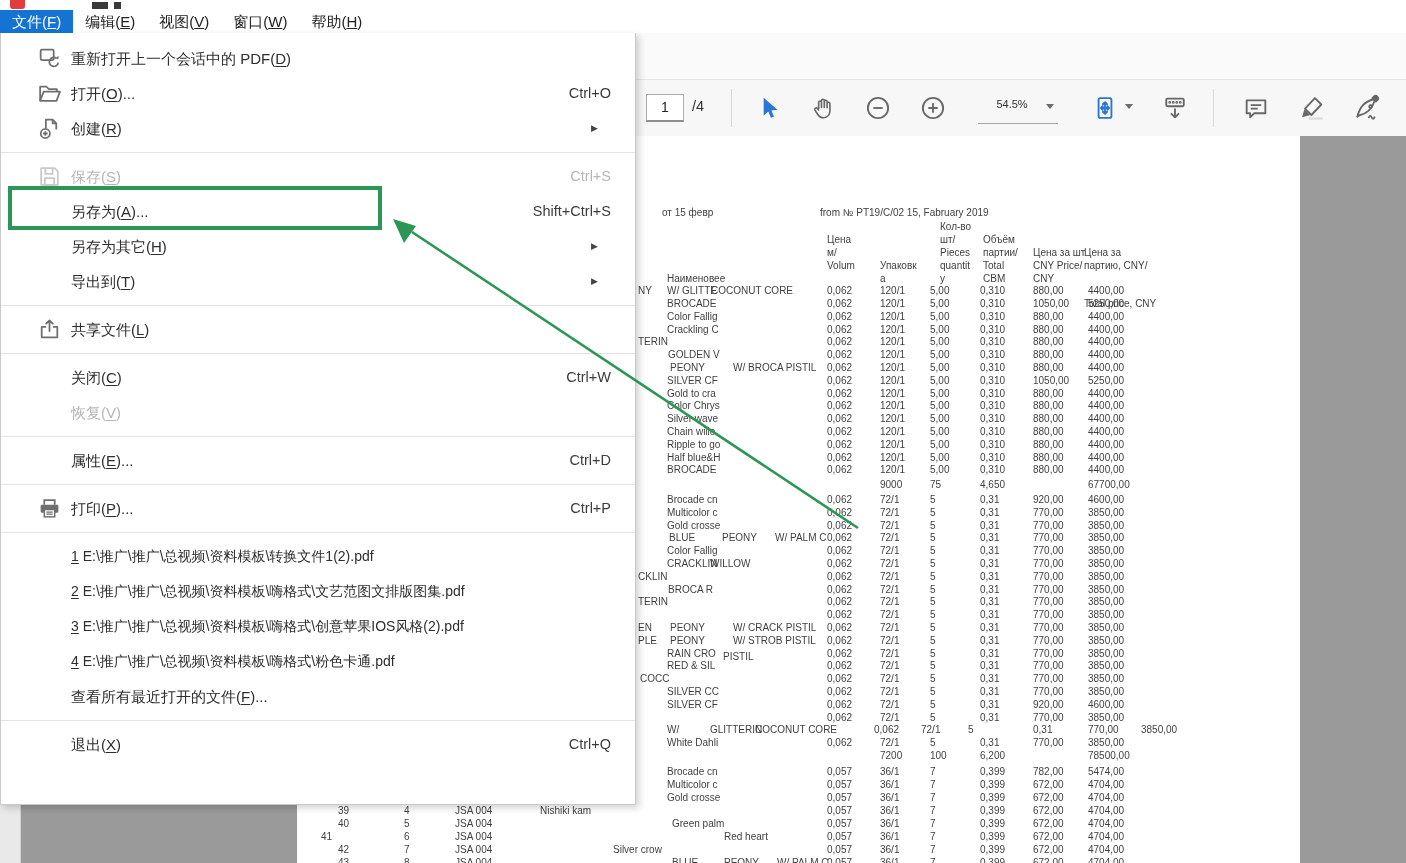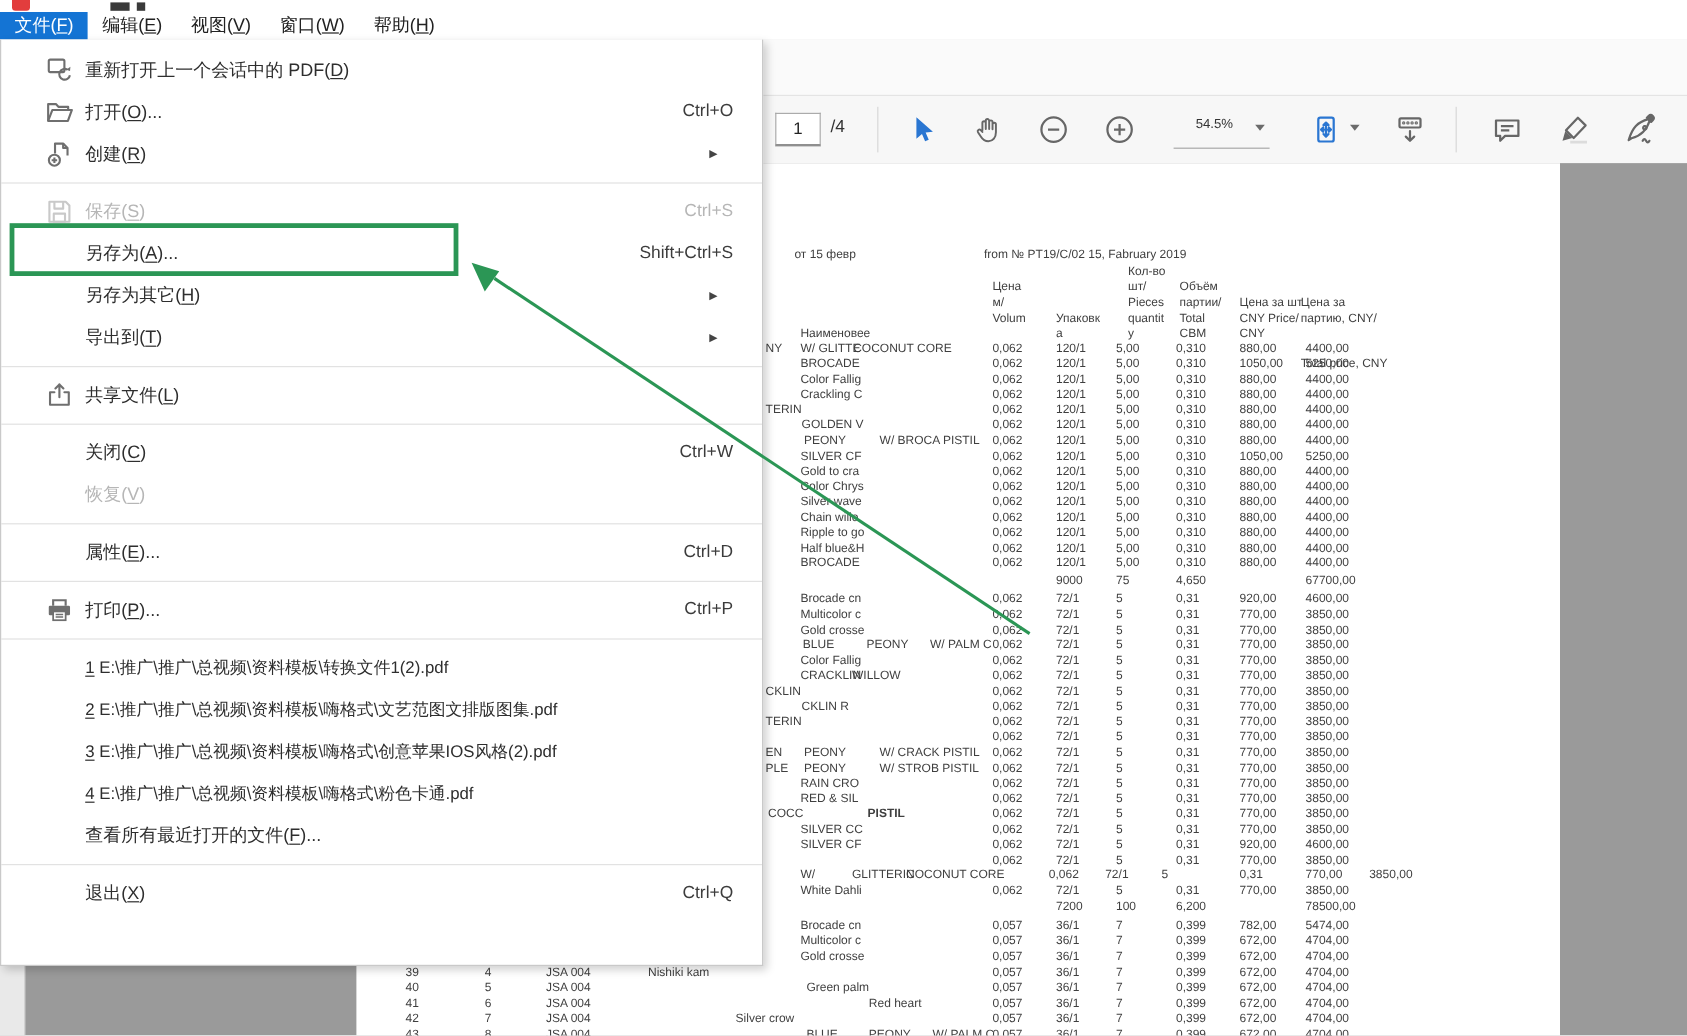--- a/index.html
+++ b/index.html
@@ -322,21 +322,21 @@
     <span class="pdf-text" style="left: 683px; top: 422px;">0,31</span>
     <span class="pdf-text" style="left: 736px; top: 422px;">770,00</span>
     <span class="pdf-text" style="left: 791px; top: 422px;">3850,00</span>
     <span class="pdf-text" style="left: 341px; top: 435px;">CKLIN</span>
     <span class="pdf-text" style="left: 530px; top: 435px;">0,062</span>
     <span class="pdf-text" style="left: 583px; top: 435px;">72/1</span>
     <span class="pdf-text" style="left: 633px; top: 435px;">5</span>
     <span class="pdf-text" style="left: 683px; top: 435px;">0,31</span>
     <span class="pdf-text" style="left: 736px; top: 435px;">770,00</span>
     <span class="pdf-text" style="left: 791px; top: 435px;">3850,00</span>
-    <span class="pdf-text" style="left: 371px; top: 448px;">CKLIN R</span>
+    <span class="pdf-text" style="left: 371px; top: 448px;">BROCA R</span>
     <span class="pdf-text" style="left: 530px; top: 448px;">0,062</span>
     <span class="pdf-text" style="left: 583px; top: 448px;">72/1</span>
     <span class="pdf-text" style="left: 633px; top: 448px;">5</span>
     <span class="pdf-text" style="left: 683px; top: 448px;">0,31</span>
     <span class="pdf-text" style="left: 736px; top: 448px;">770,00</span>
     <span class="pdf-text" style="left: 791px; top: 448px;">3850,00</span>
     <span class="pdf-text" style="left: 341px; top: 460px;">TERIN</span>
     <span class="pdf-text" style="left: 530px; top: 460px;">0,062</span>
     <span class="pdf-text" style="left: 583px; top: 460px;">72/1</span>
     <span class="pdf-text" style="left: 633px; top: 460px;">5</span>
@@ -375,21 +375,21 @@
     <span class="pdf-text" style="left: 736px; top: 512px;">770,00</span>
     <span class="pdf-text" style="left: 791px; top: 512px;">3850,00</span>
     <span class="pdf-text" style="left: 370px; top: 524px;">RED &amp; SIL</span>
     <span class="pdf-text" style="left: 530px; top: 524px;">0,062</span>
     <span class="pdf-text" style="left: 583px; top: 524px;">72/1</span>
     <span class="pdf-text" style="left: 633px; top: 524px;">5</span>
     <span class="pdf-text" style="left: 683px; top: 524px;">0,31</span>
     <span class="pdf-text" style="left: 736px; top: 524px;">770,00</span>
     <span class="pdf-text" style="left: 791px; top: 524px;">3850,00</span>
     <span class="pdf-text" style="left: 343px; top: 537px;">COCC</span>
-    <span class="pdf-text" style="left: 426px; top: 537px; font-weight: bold;">PISTIL</span>
+    <span class="pdf-text" style="left: 426px; top: 515px;">PISTIL</span>
     <span class="pdf-text" style="left: 530px; top: 537px;">0,062</span>
     <span class="pdf-text" style="left: 583px; top: 537px;">72/1</span>
     <span class="pdf-text" style="left: 633px; top: 537px;">5</span>
     <span class="pdf-text" style="left: 683px; top: 537px;">0,31</span>
     <span class="pdf-text" style="left: 736px; top: 537px;">770,00</span>
     <span class="pdf-text" style="left: 791px; top: 537px;">3850,00</span>
     <span class="pdf-text" style="left: 370px; top: 550px;">SILVER CC</span>
     <span class="pdf-text" style="left: 530px; top: 550px;">0,062</span>
     <span class="pdf-text" style="left: 583px; top: 550px;">72/1</span>
     <span class="pdf-text" style="left: 633px; top: 550px;">5</span>
@@ -463,21 +463,21 @@
     <span class="pdf-text" style="left: 41px; top: 682px;">40</span>
     <span class="pdf-text" style="left: 107px; top: 682px;">5</span>
     <span class="pdf-text" style="left: 158px; top: 682px;">JSA 004</span>
     <span class="pdf-text" style="left: 375px; top: 682px;">Green palm</span>
     <span class="pdf-text" style="left: 530px; top: 682px;">0,057</span>
     <span class="pdf-text" style="left: 583px; top: 682px;">36/1</span>
     <span class="pdf-text" style="left: 633px; top: 682px;">7</span>
     <span class="pdf-text" style="left: 683px; top: 682px;">0,399</span>
     <span class="pdf-text" style="left: 736px; top: 682px;">672,00</span>
     <span class="pdf-text" style="left: 791px; top: 682px;">4704,00</span>
-    <span class="pdf-text" style="left: 41px; top: 695px;">41</span>
+    <span class="pdf-text" style="left: 24px; top: 695px;">41</span>
     <span class="pdf-text" style="left: 107px; top: 695px;">6</span>
     <span class="pdf-text" style="left: 158px; top: 695px;">JSA 004</span>
     <span class="pdf-text" style="left: 427px; top: 695px;">Red heart</span>
     <span class="pdf-text" style="left: 530px; top: 695px;">0,057</span>
     <span class="pdf-text" style="left: 583px; top: 695px;">36/1</span>
     <span class="pdf-text" style="left: 633px; top: 695px;">7</span>
     <span class="pdf-text" style="left: 683px; top: 695px;">0,399</span>
     <span class="pdf-text" style="left: 736px; top: 695px;">672,00</span>
     <span class="pdf-text" style="left: 791px; top: 695px;">4704,00</span>
     <span class="pdf-text" style="left: 41px; top: 708px;">42</span>

